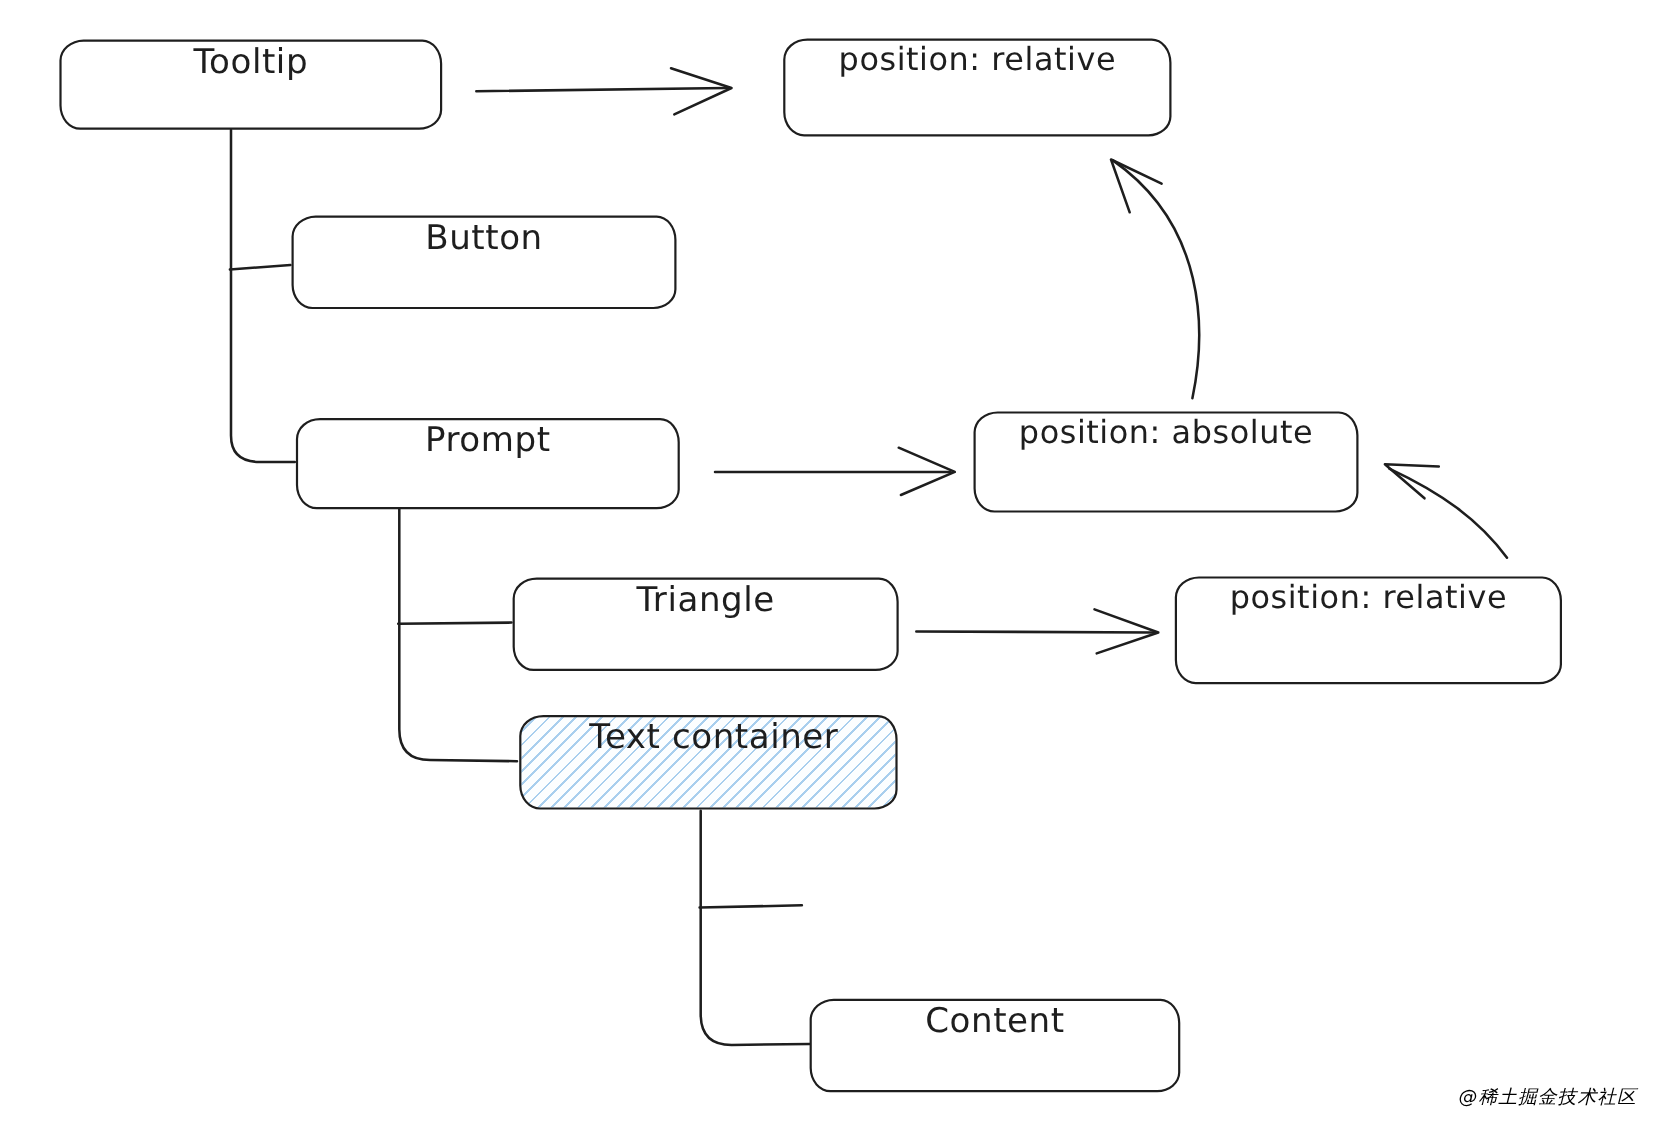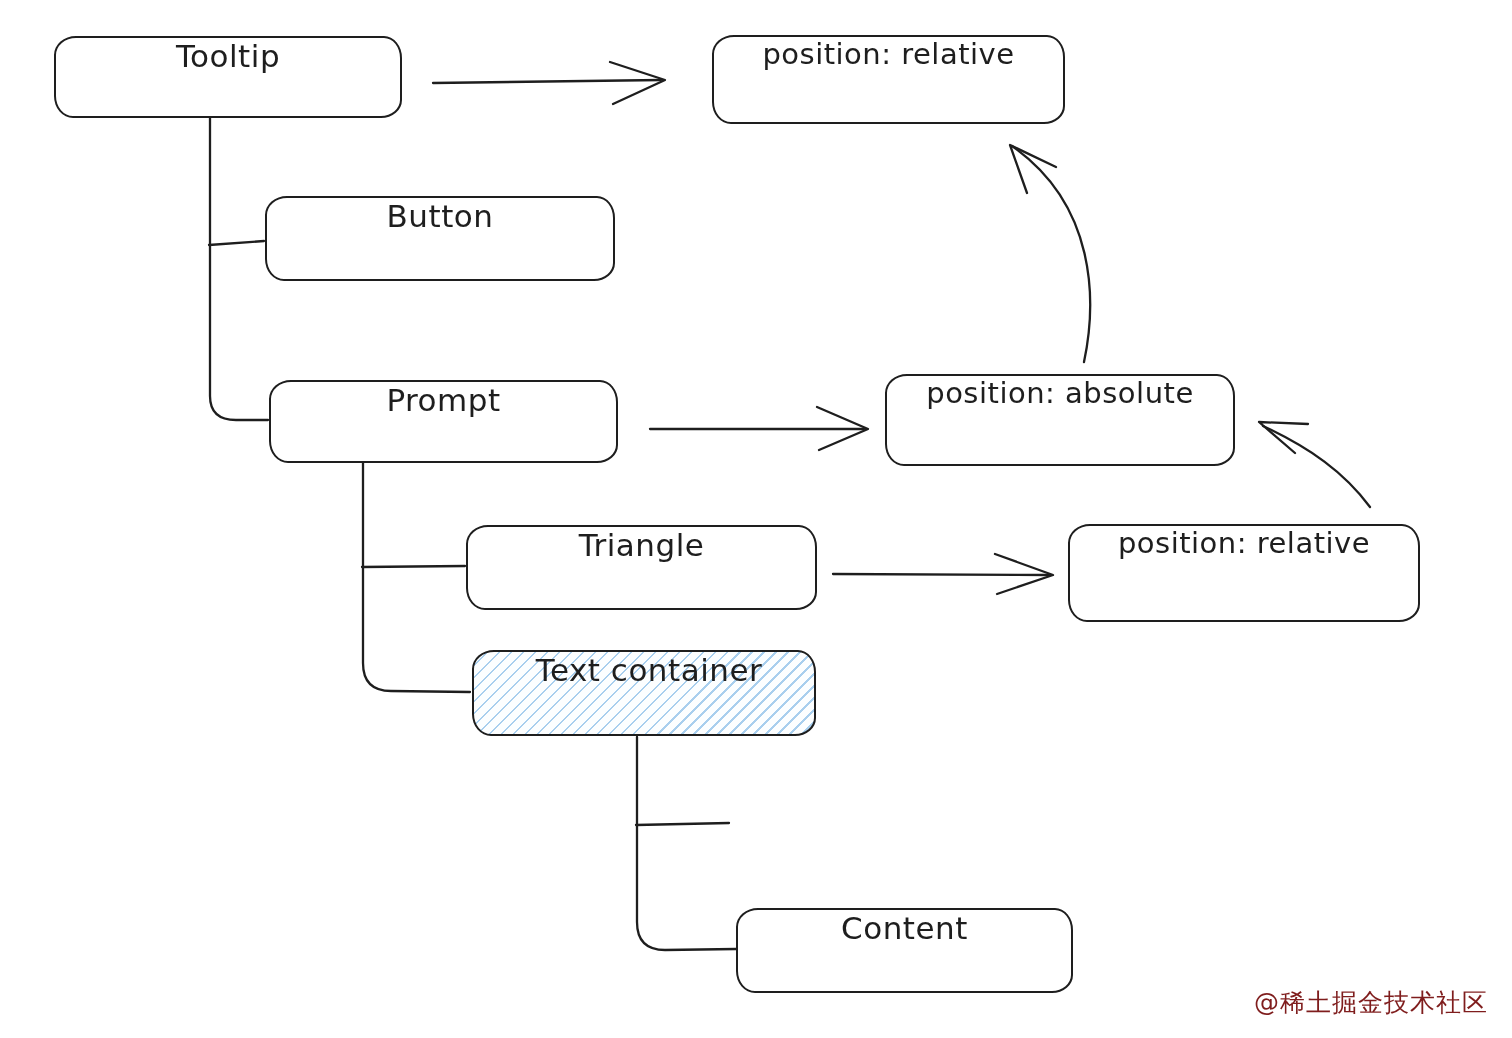--- a/index.html
+++ b/index.html
@@ -25,21 +25,21 @@
   }
   .small .lbl{font-size:29px;}
   .hatch{
     background:
       repeating-linear-gradient(135deg,#a9cfee 0 1.8px,rgba(255,255,255,0) 1.8px 8.5px),
       #fcfeff;
     padding-left: 10px;
   }
   #watermark{
     position:absolute;right:24px;top:986px;
-    font-size:25px;color:#7f1d1d;letter-spacing:1px;
+    font-size:17px;color:#000000;letter-spacing:1px;font-style:italic;
   }
 </style>
 </head>
 <body>
 
 <div id="canvas">
 
   <svg id="edges" viewBox="0 0 1512 1038" xmlns="http://www.w3.org/2000/svg">
 
     <path d="M 210 118 L 210 396 Q 210 420 236 420 L 268 420"></path>

